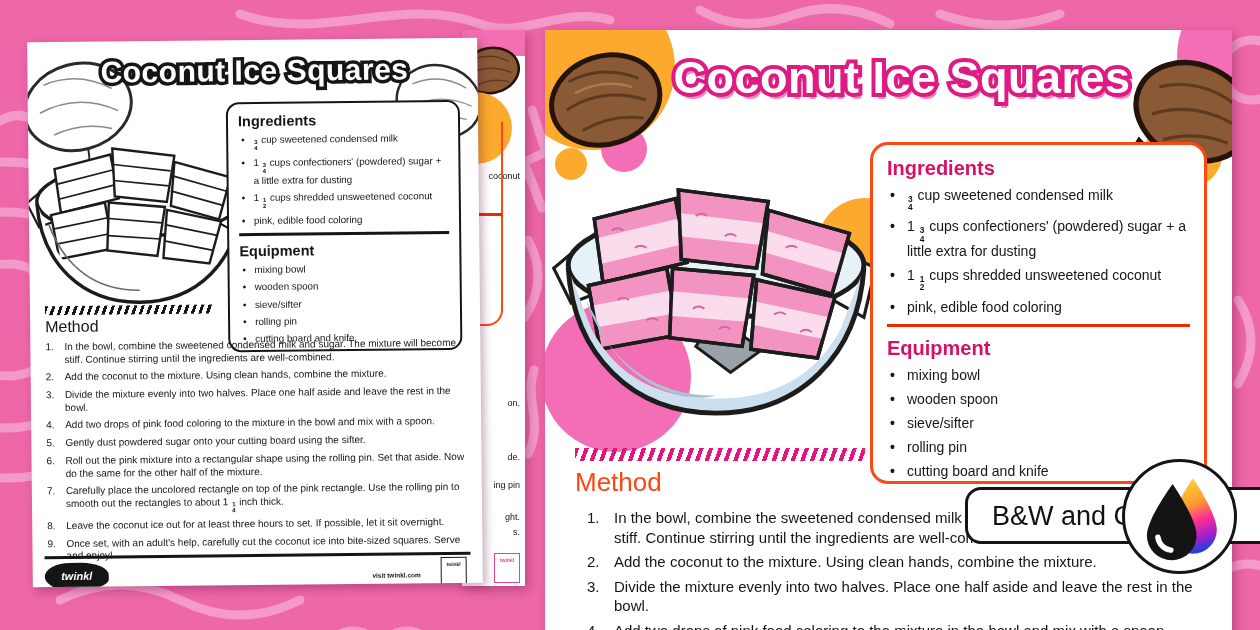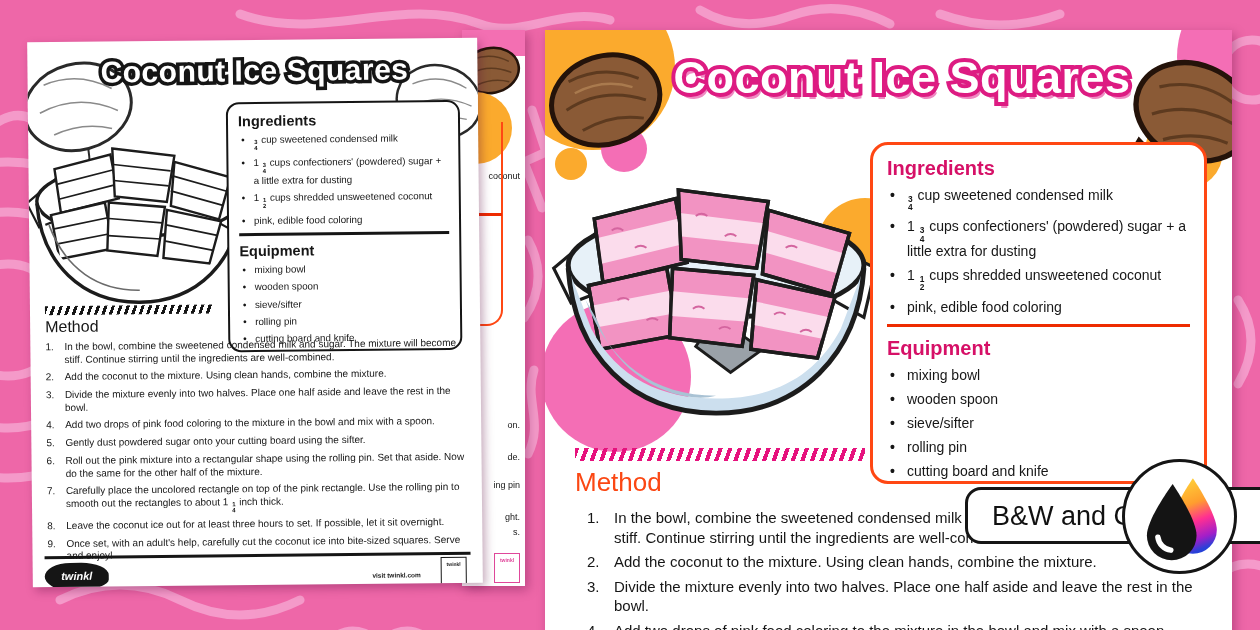--- a/index.html
+++ b/index.html
@@ -108,21 +108,21 @@
   <div class="abs" style="left:0;top:0;width:100%;height:26px;background:#f36fb2;"></div>
   <svg class="abs" style="left:-2px;top:14px;" width="62" height="56" viewBox="0 0 120 110">
     <ellipse cx="60" cy="52" rx="55" ry="44" transform="rotate(-12 60 52)" fill="#8a5a36" stroke="#24130a" stroke-width="5"></ellipse>
     <path d="M25,30 q35,-14 70,4 M20,58 q38,-20 80,-2 M34,80 q30,-14 62,-6" fill="none" stroke="#5d3a1f" stroke-width="3"></path>
   </svg>
   <div class="circ" style="left:-22px;top:62px;width:72px;height:72px;background:#fbaa2d;"></div>
   <span class="frag" style="top:141px;">coconut</span>
   <div class="abs" style="left:39px;top:92px;width:2px;height:180px;background:#ff4713;"></div>
   <div class="abs" style="left:6px;top:266px;width:35px;height:30px;border-bottom:2px solid #ff4713;border-right:2px solid #ff4713;border-bottom-right-radius:16px;"></div>
   <div class="abs" style="left:0;top:183px;width:40px;height:2.5px;background:#ee2b00;"></div>
-  <span class="frag" style="top:390px;">on.</span>
+  <span class="frag" style="top:368px;">on.</span>
   <span class="frag" style="top:422px;">de.</span>
   <span class="frag" style="top:450px;">ing pin</span>
   <span class="frag" style="top:482px;">ght.</span>
   <span class="frag" style="top:497px;">s.</span>
   <div class="abs mini-badge mini-badge-pink" style="right:5px;top:523px;">twinkl</div>
 </div>
 
 <div class="sheet page-bw">
 
   <svg class="abs" style="left:-10px;top:14px;" width="120" height="112" viewBox="0 0 120 110">

